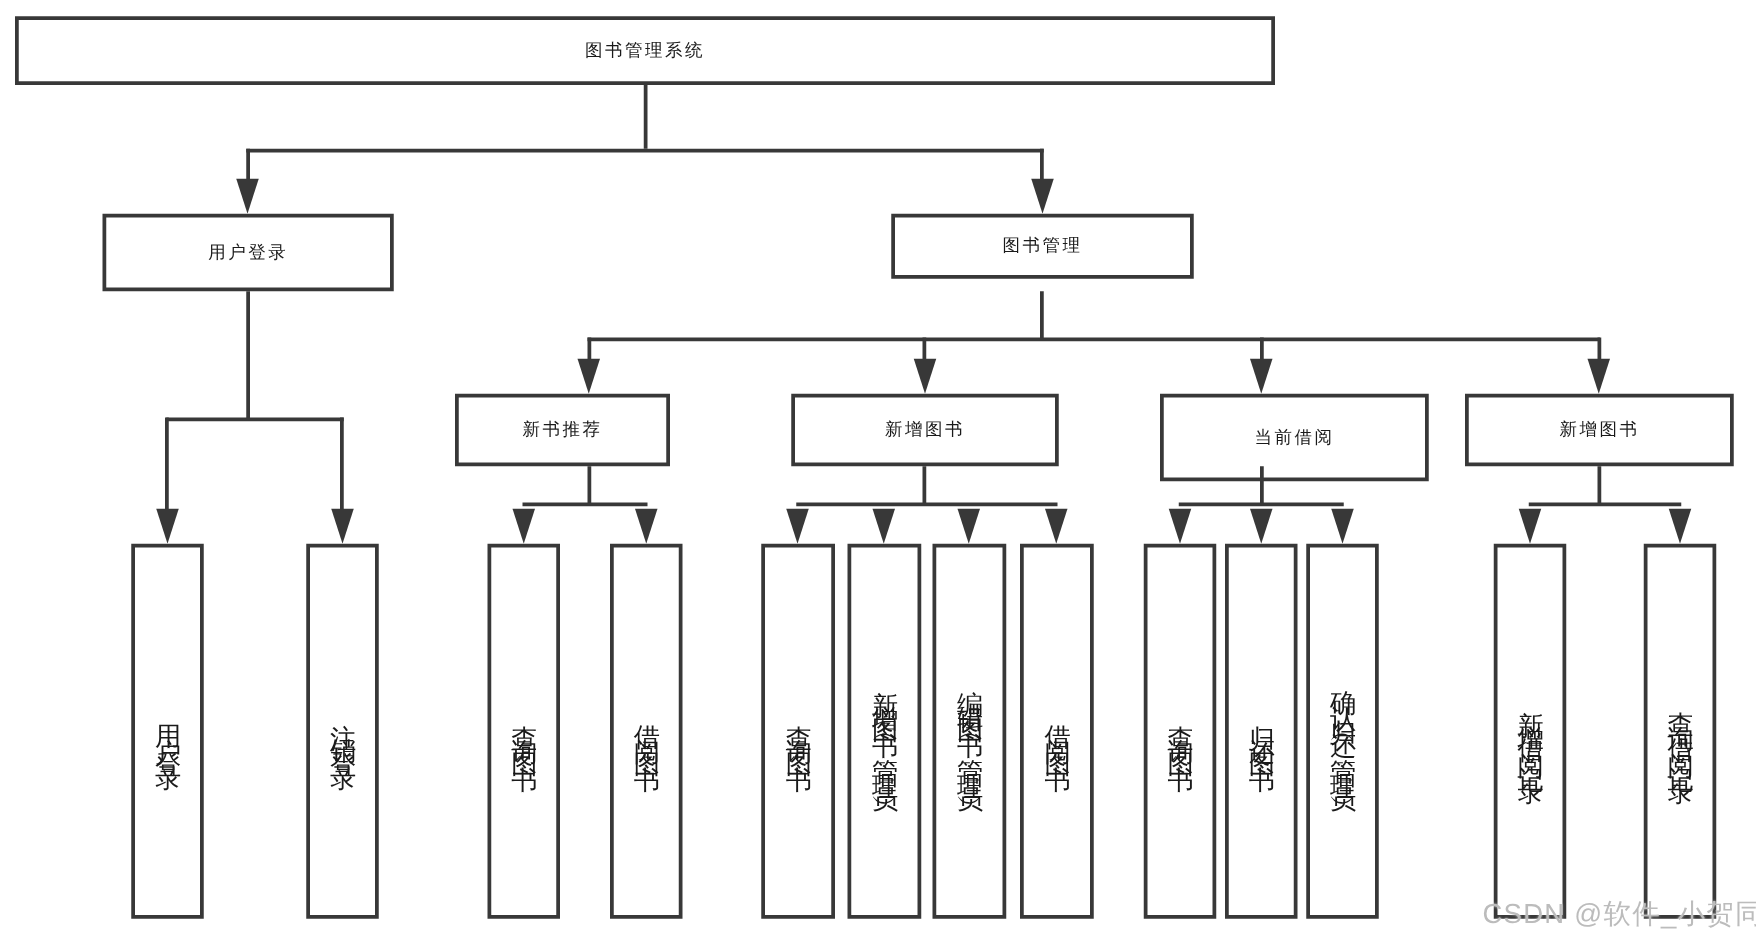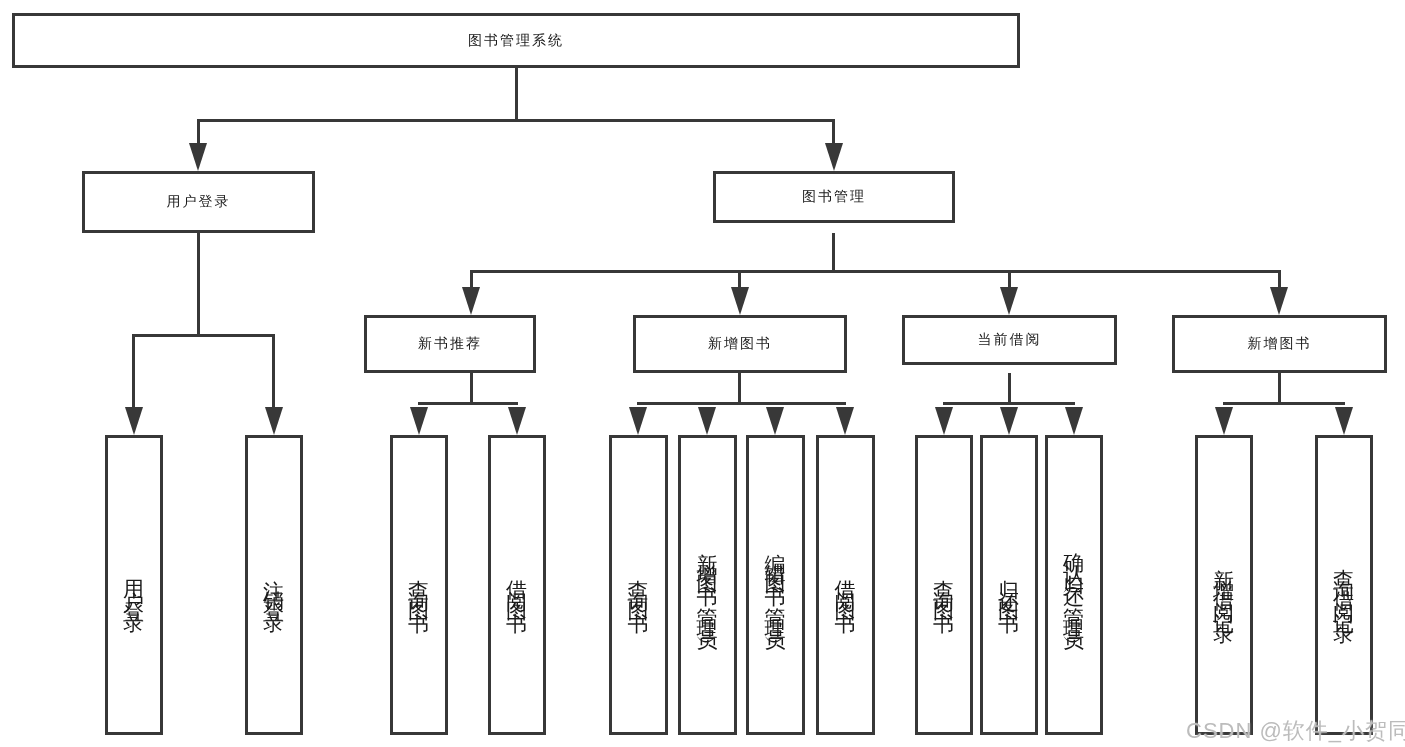--- a/index.html
+++ b/index.html
@@ -79,21 +79,21 @@
   <div class="arrow" style="left:731px;top:287px;"></div>
   <div class="arrow" style="left:1000px;top:287px;"></div>
   <div class="arrow" style="left:1270px;top:287px;"></div>
 
   <div class="node" style="left:364px;top:315px;width:172px;height:58px;">
     <span class="txt">新书推荐</span>
   </div>
   <div class="node" style="left:633px;top:315px;width:214px;height:58px;">
     <span class="txt">新增图书</span>
   </div>
-  <div class="node" style="left:902px;top:315px;width:215px;height:50px;">
+  <div class="node" style="left:928px;top:315px;width:215px;height:70px;">
     <span class="txt">当前借阅</span>
   </div>
   <div class="node" style="left:1172px;top:315px;width:215px;height:58px;">
     <span class="txt">新增图书</span>
   </div>
 
   <div class="vline" style="left:470px;top:373px;height:31px;"></div>
   <div class="hline" style="left:418px;top:402px;width:100px;"></div>
   <div class="arrow" style="left:410px;top:407px;"></div>
   <div class="arrow" style="left:508px;top:407px;"></div>

